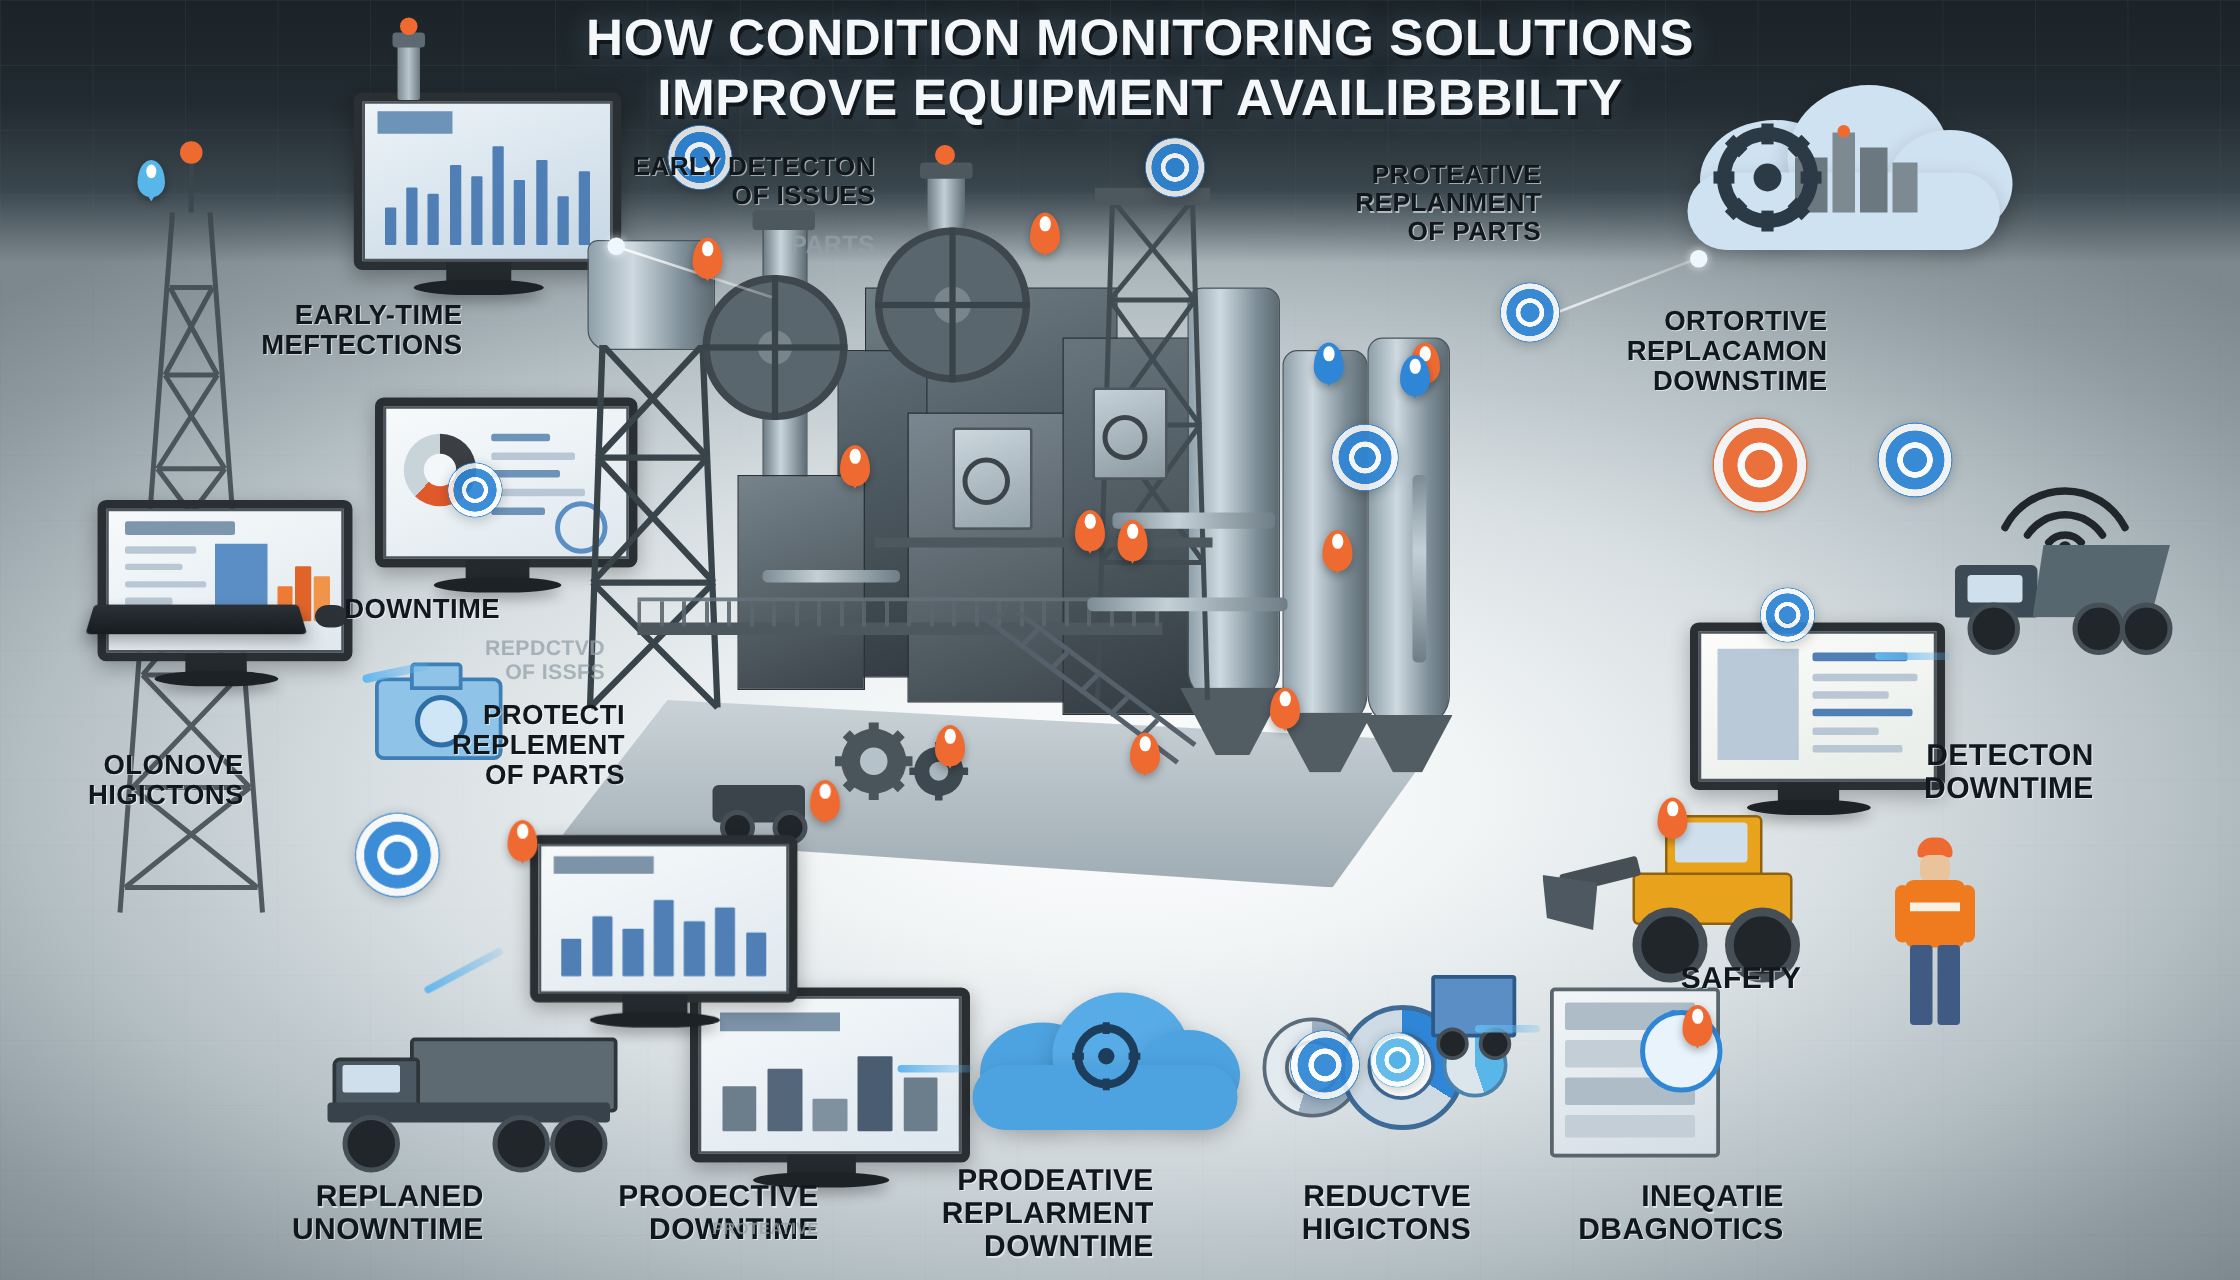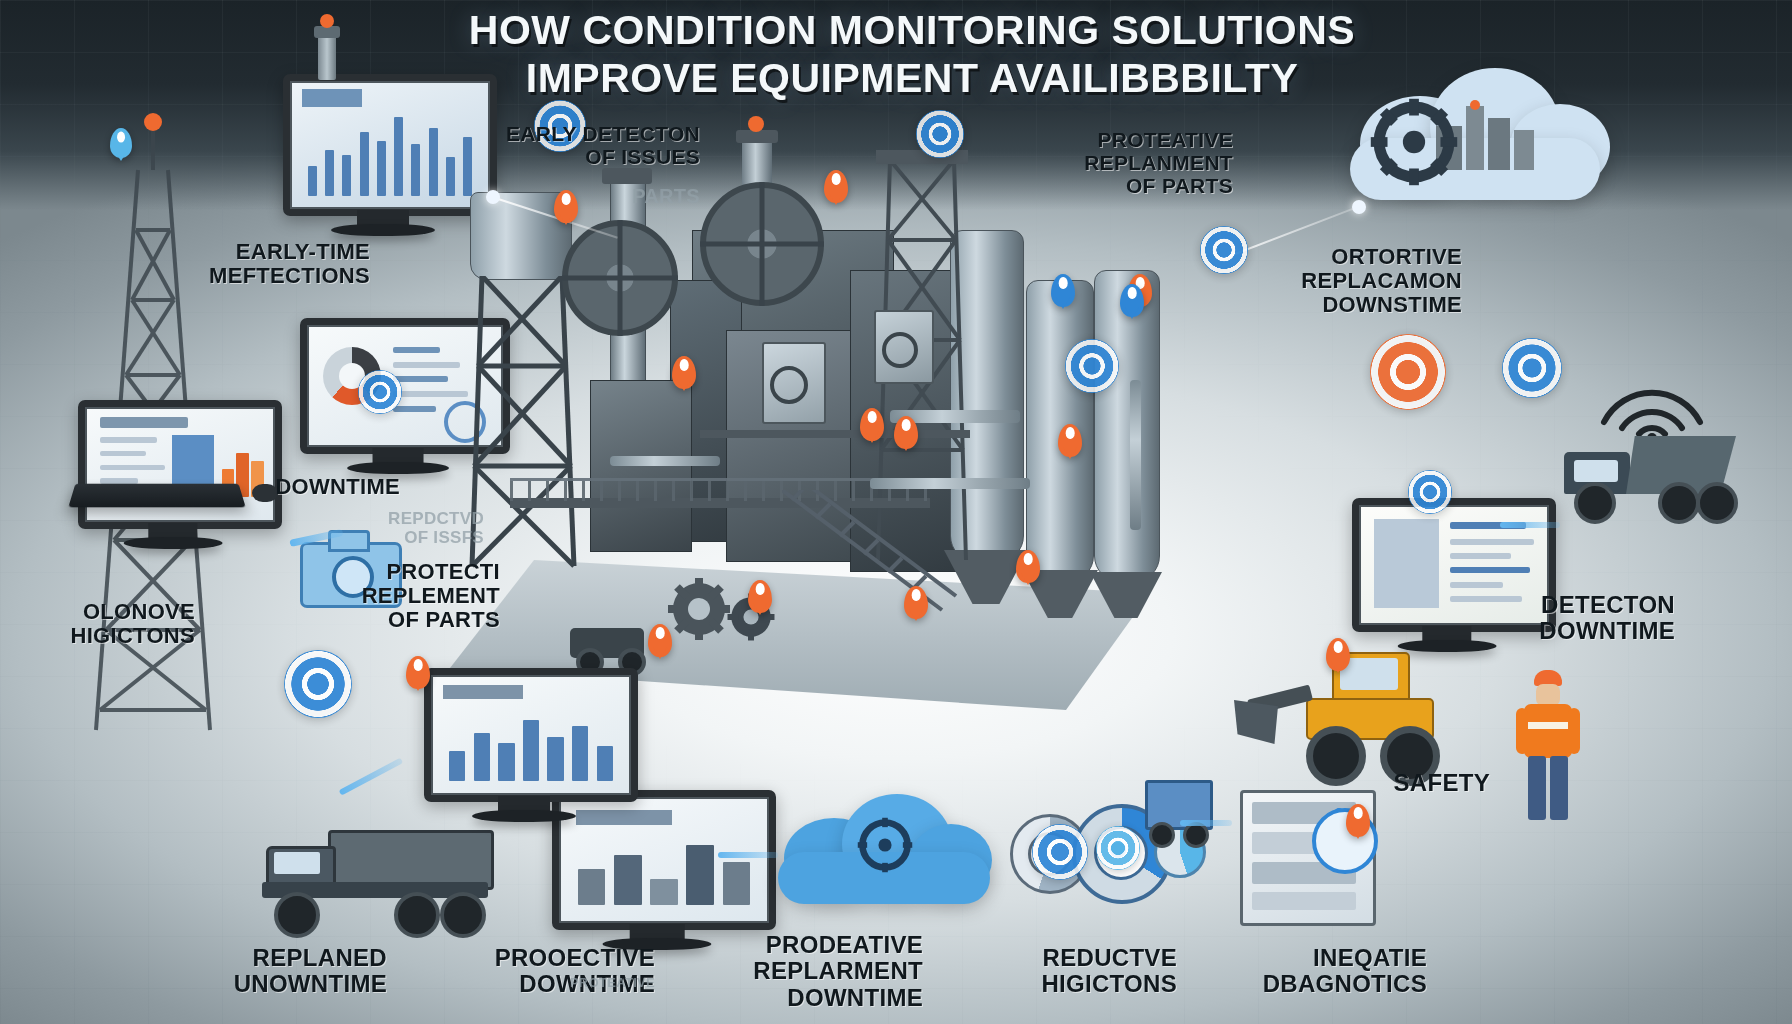--- a/index.html
+++ b/index.html
@@ -607,21 +607,21 @@
       <div class="lbl" style="left: 200px; top: 475px; width: 200px; font-size: 22px;">DOWNTIME</div>
       <div class="lbl ghost" style="left: 324px; top: 510px; width: 160px; font-size: 17px;">REPDCTVD
 OF ISSFS</div>
       <div class="lbl" style="left: 270px; top: 560px; width: 230px; font-size: 22px;">PROTECTI
 REPLEMENT
 OF PARTS</div>
       <div class="lbl" style="left: -25px; top: 600px; width: 220px; font-size: 22px;">OLONOVE
 HIGICTONS</div>
       <div class="lbl" style="left: 1445px; top: 592px; width: 230px; font-size: 24px;">DETECTON
 DOWNTIME</div>
-      <div class="lbl" style="left: 1290px; top: 770px; width: 200px; font-size: 24px;">SAFETY</div>
+      <div class="lbl" style="left: 1241px; top: 770px; width: 200px; font-size: 24px;">SAFETY</div>
       <div class="lbl" style="left: 157px; top: 945px; width: 230px; font-size: 24px;">REPLANED
 UNOWNTIME</div>
       <div class="lbl" style="left: 425px; top: 945px; width: 230px; font-size: 24px;">PROOECTIVE
 DOWNTIME</div>
       <div class="lbl ghost" style="left: 465px; top: 976px; width: 190px; font-size: 13px;">PROTEATIVE</div>
       <div class="lbl" style="left: 693px; top: 932px; width: 230px; font-size: 24px;">PRODEATIVE
 REPLARMENT
 DOWNTIME</div>
       <div class="lbl" style="left: 947px; top: 945px; width: 230px; font-size: 24px;">REDUCTVE
 HIGICTONS</div>

